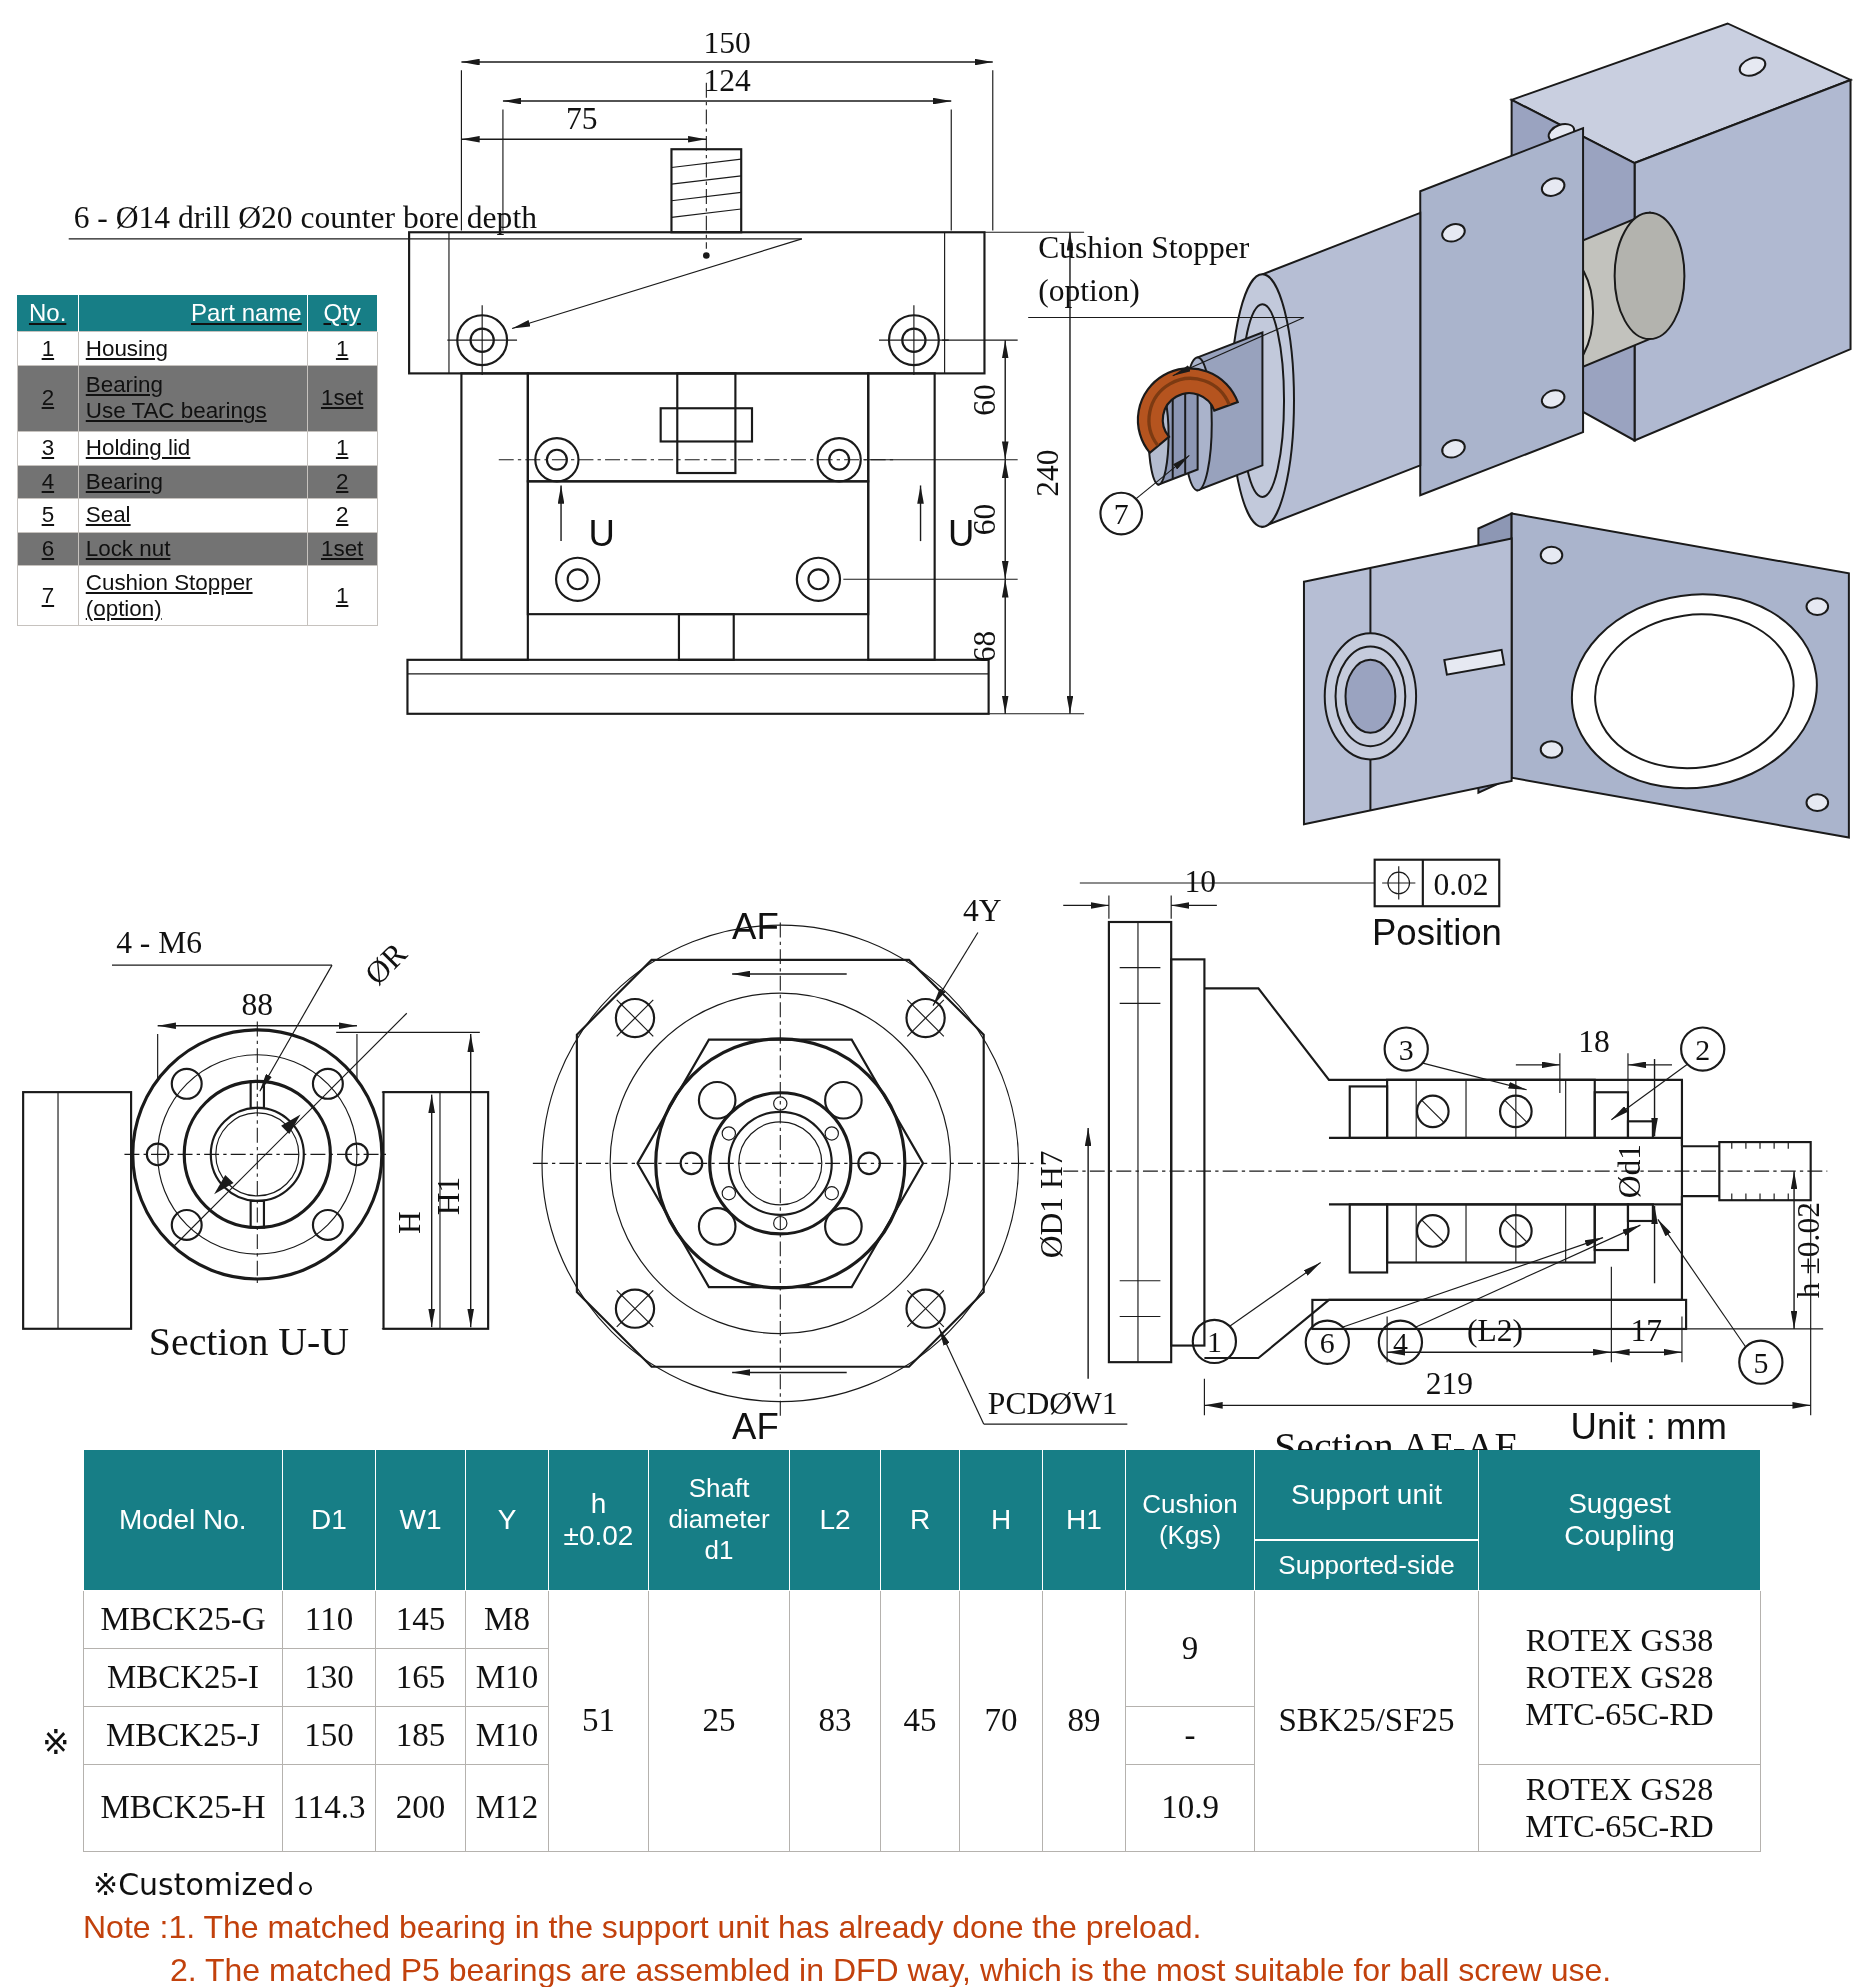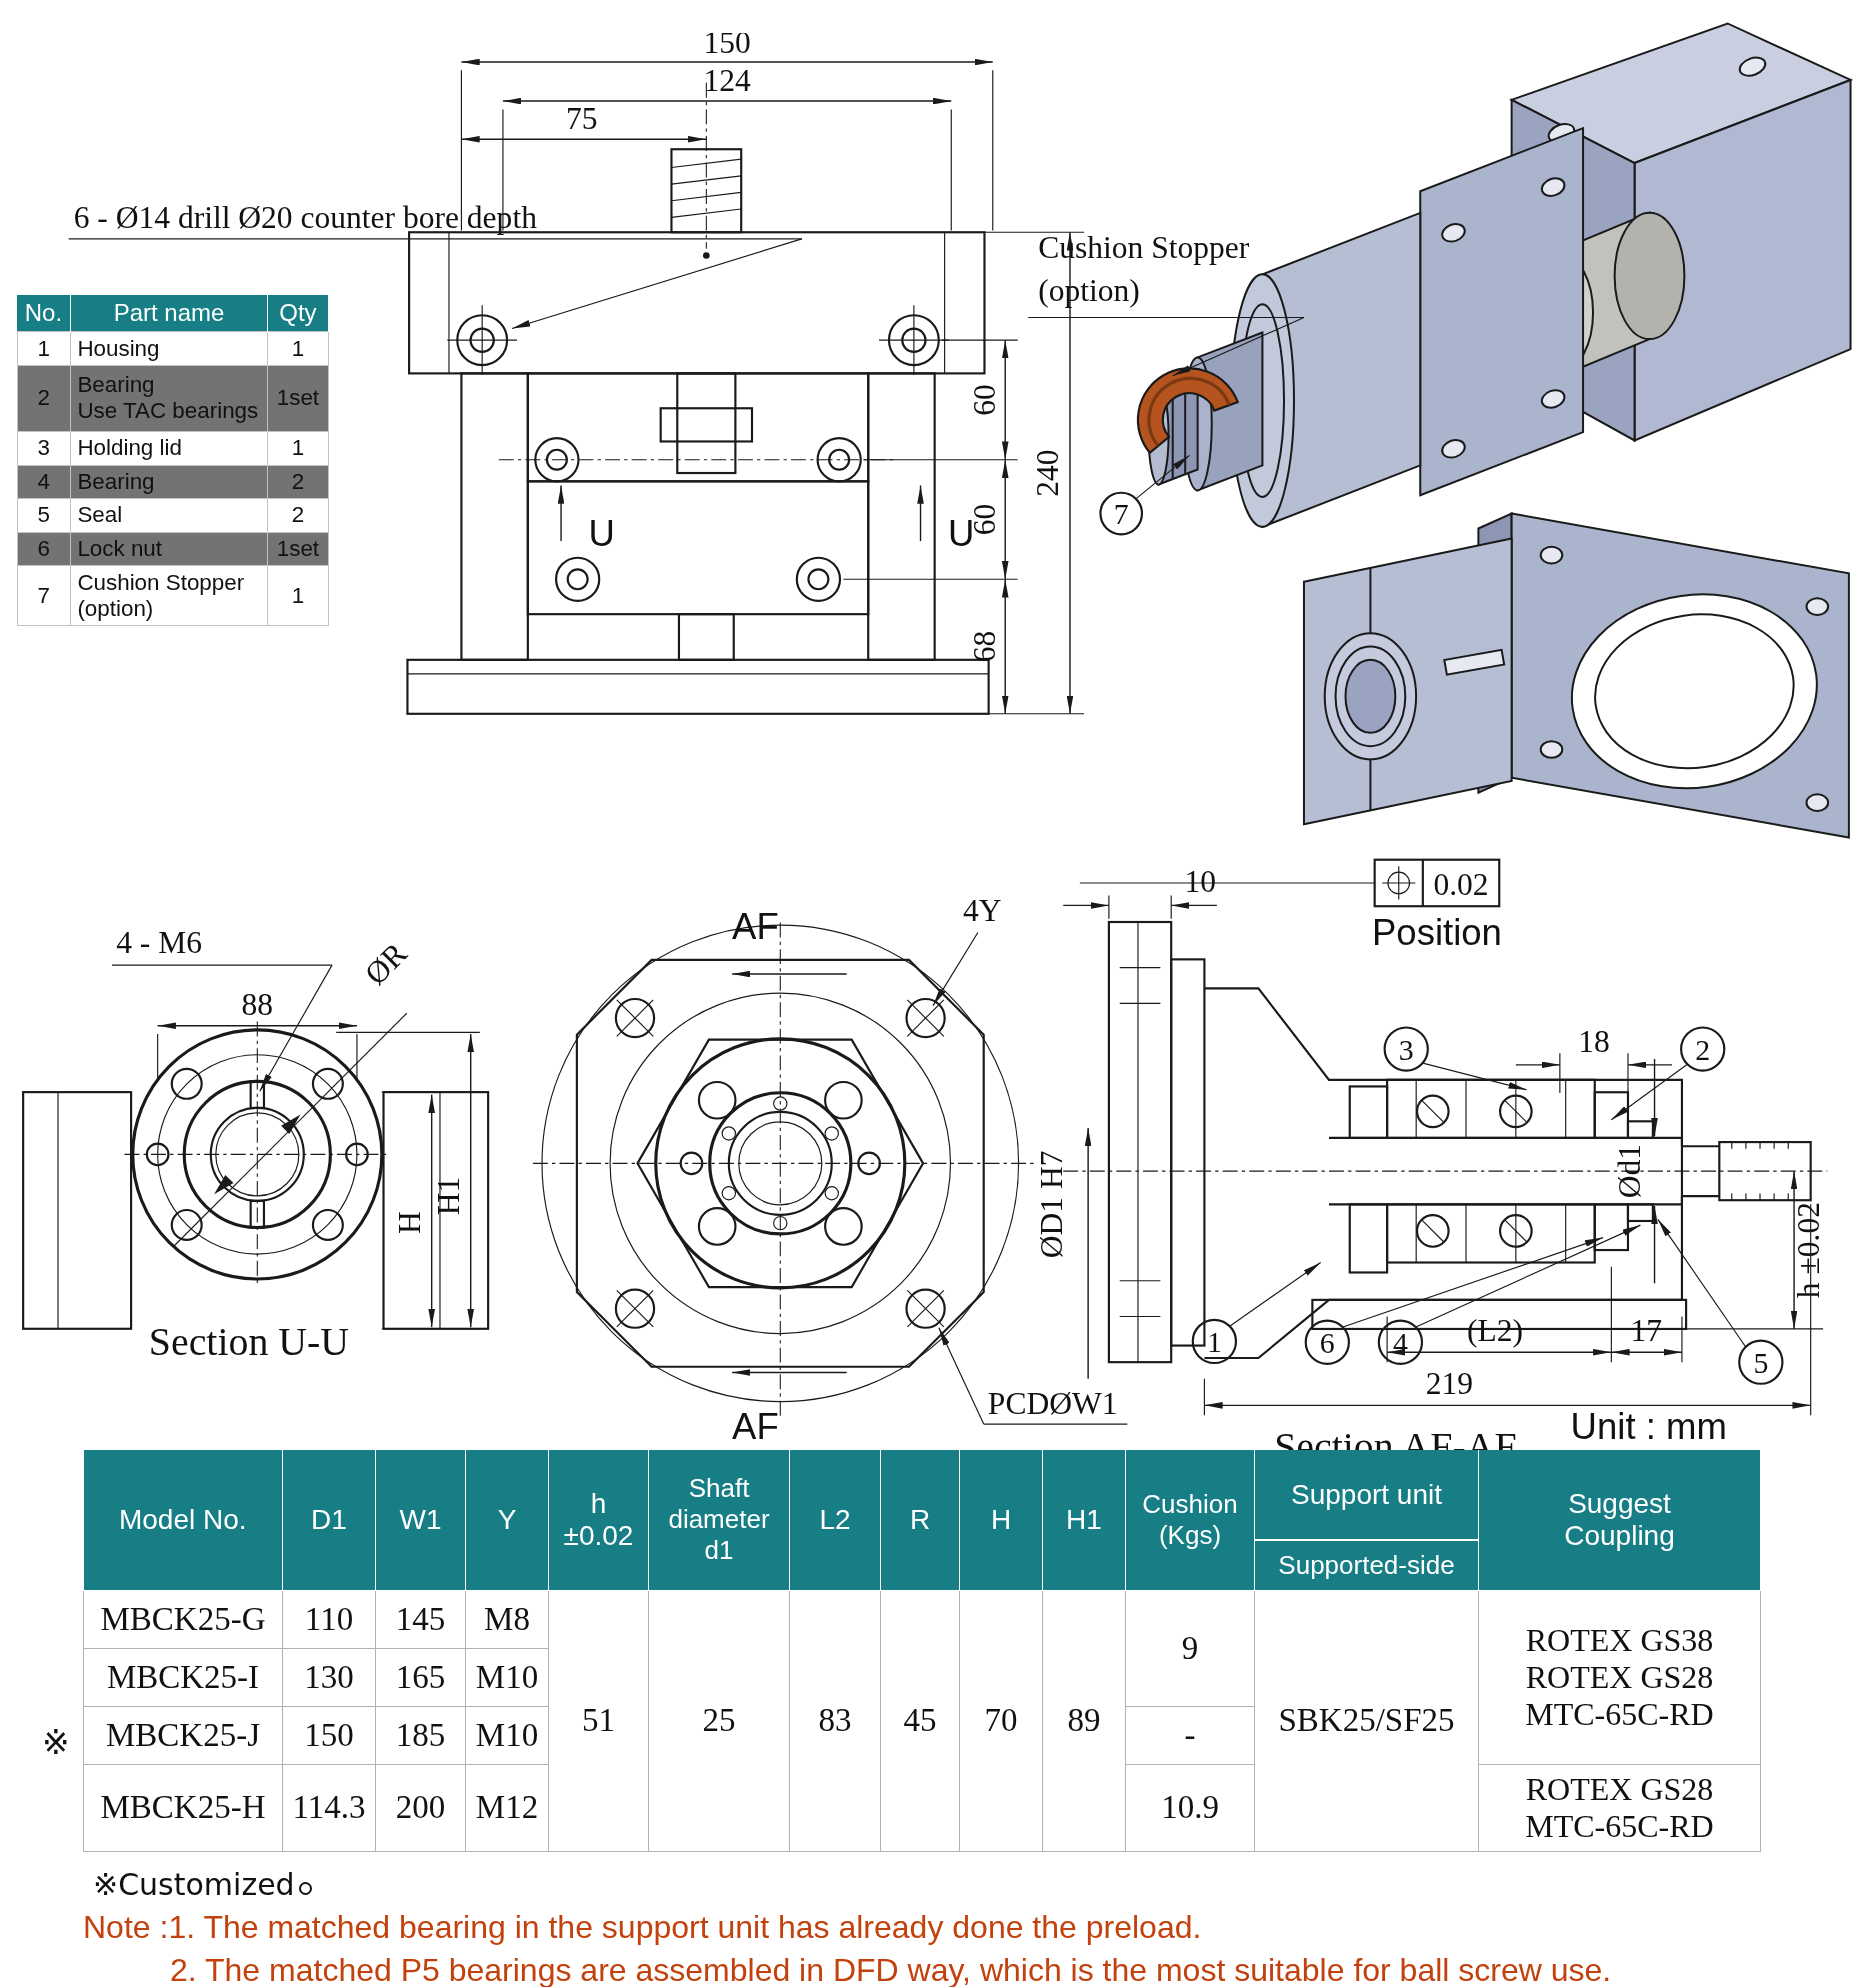--- a/index.html
+++ b/index.html
@@ -10,24 +10,24 @@
   .ol{stroke:#1a1a1a;stroke-width:2.6;fill:none;}
   .olb{stroke:#1a1a1a;stroke-width:3.8;fill:none;}
   .thin{stroke:#1a1a1a;stroke-width:1.4;fill:none;}
   .dim{stroke:#1a1a1a;stroke-width:1.7;fill:none;}
   .cl{stroke:#1a1a1a;stroke-width:1.3;fill:none;stroke-dasharray:18 5 4 5;}
   .dimtxt{font-family:"Liberation Serif", serif;font-size:38px;fill:#111;}
   .sanstxt{font-family:"Liberation Sans", sans-serif;font-size:44px;fill:#111;}
   .balloon-t{font-family:"Liberation Serif", serif;font-size:36px;fill:#111;text-anchor:middle;}
   .title-t{font-family:"Liberation Serif", serif;font-size:48px;fill:#111;text-anchor:middle;}
   
-  .parts-table{position:absolute;left:16.6px;top:295px;width:312px;border-collapse:collapse;
-      font-family:"Liberation Sans", sans-serif;font-size:22.4px;}
+  .parts-table{position:absolute;left:16.6px;top:295px;width:361px;border-collapse:collapse;
+      font-family:"Liberation Sans", sans-serif;font-size:22.4px;text-decoration:underline;}
   .parts-table th{background:#177e86;color:#fff;font-weight:normal;font-size:24px;
-      padding:4.2px 5px;text-align:center;border-right:1.7px solid #fff;}
+      padding:4.2px 5px;text-align:right;border-right:1.7px solid #fff;}
   .parts-table td{border:0.8px solid #c6c2be;padding:3.3px 6.6px;background:#fff;vertical-align:middle;}
   .parts-table tr.alt td{background:#737373;}
   .parts-table .c{text-align:center;}
   .pre{white-space:pre-line;margin-top:24px;}
   
   .spec-wrap{position:absolute;left:83px;top:1450px;width:1678px;}
   .spec-table{border-collapse:collapse;table-layout:fixed;width:1678px;}
   .spec-table th{background:#177e86;color:#fff;font-weight:normal;
       font-family:"Liberation Sans", sans-serif;font-size:26px;text-align:center;
       border-right:1.7px solid #fff;border-bottom:1.7px solid #fff;vertical-align:middle;padding:3.3px 1.7px;}

